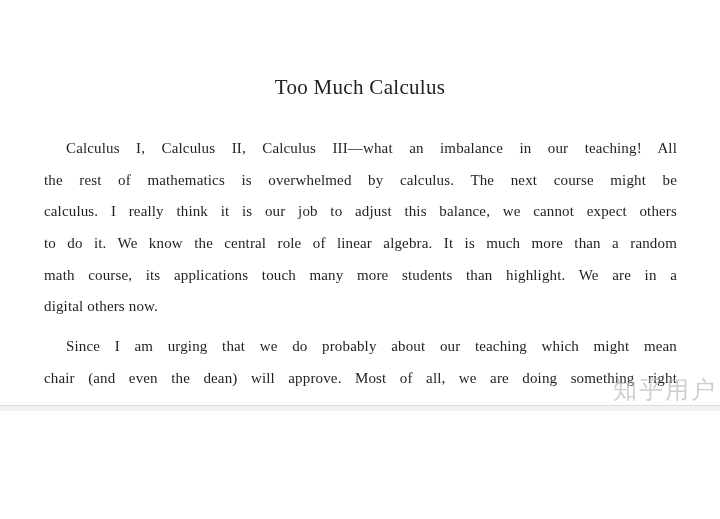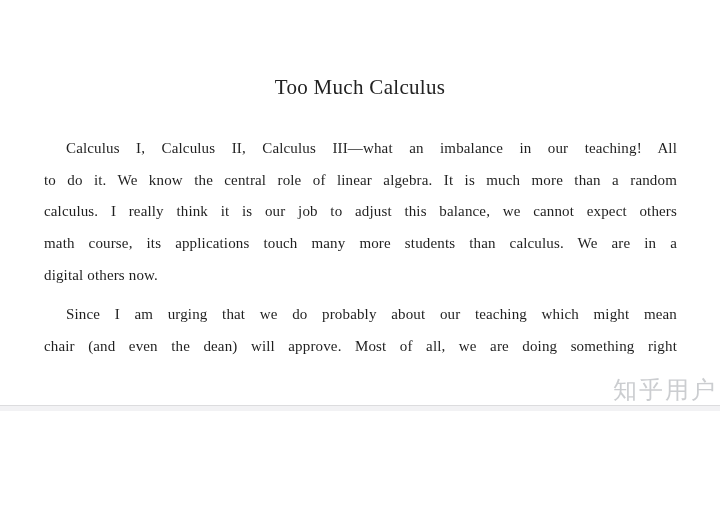--- a/index.html
+++ b/index.html
@@ -75,23 +75,24 @@
 <body>
 
 <div class="page">
 
   <div class="doc-title">Too Much Calculus</div>
 
   <div class="doc-body">
 
     <div class="para-1">
       <div class="line indent">Calculus I, Calculus II, Calculus III—what an imbalance in our teaching! All</div>
+      <div class="line">the rest of mathematics is overwhelmed by calculus. The next course might be</div>
+      <div class="line">calculus. I really think it is our job to adjust this balance, we cannot expect others</div>
       <div class="line">to do it. We know the central role of linear algebra. It is much more than a random</div>
-      <div class="line">calculus. I really think it is our job to adjust this balance, we cannot expect others</div>
-      <div class="line">math course, its applications touch many more students than calculus. We are in a</div>
+      <div class="line">math course, its applications touch many more students than highlight. We are in a</div>
       <div class="line para-end">digital others now.</div>
     </div>
 
     <div class="para-2">
       <div class="line indent">Since I am urging that we do probably about our teaching which might mean</div>
       <div class="line">chair (and even the dean) will approve. Most of all, we are doing something right</div>
     </div>
 
   </div>
 

